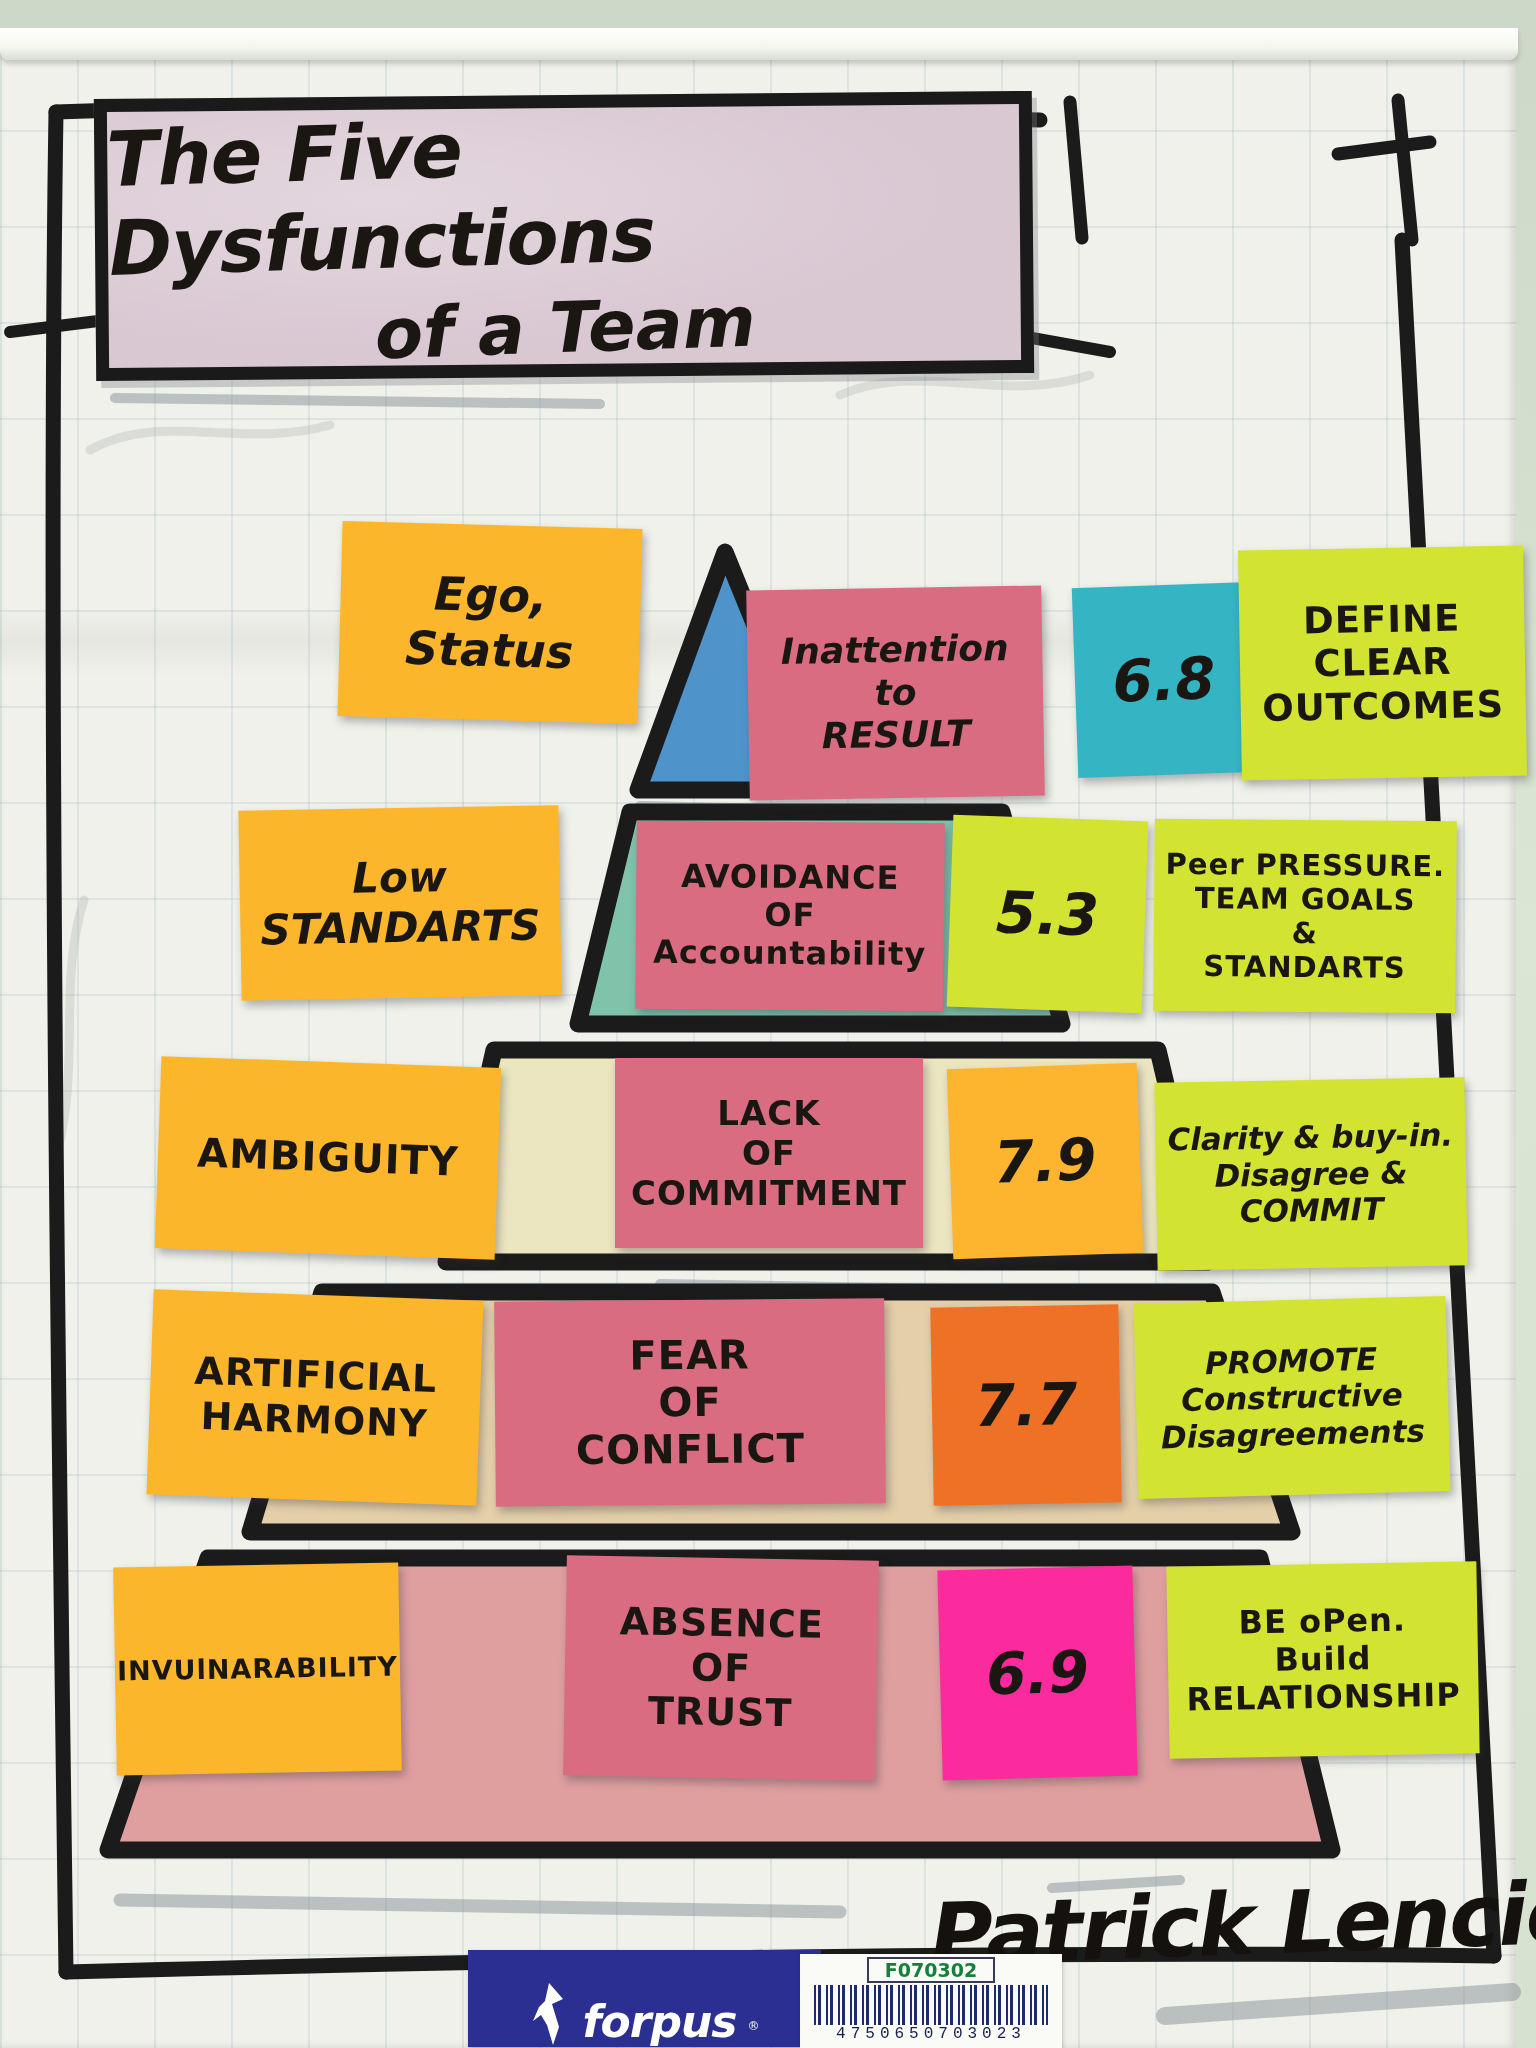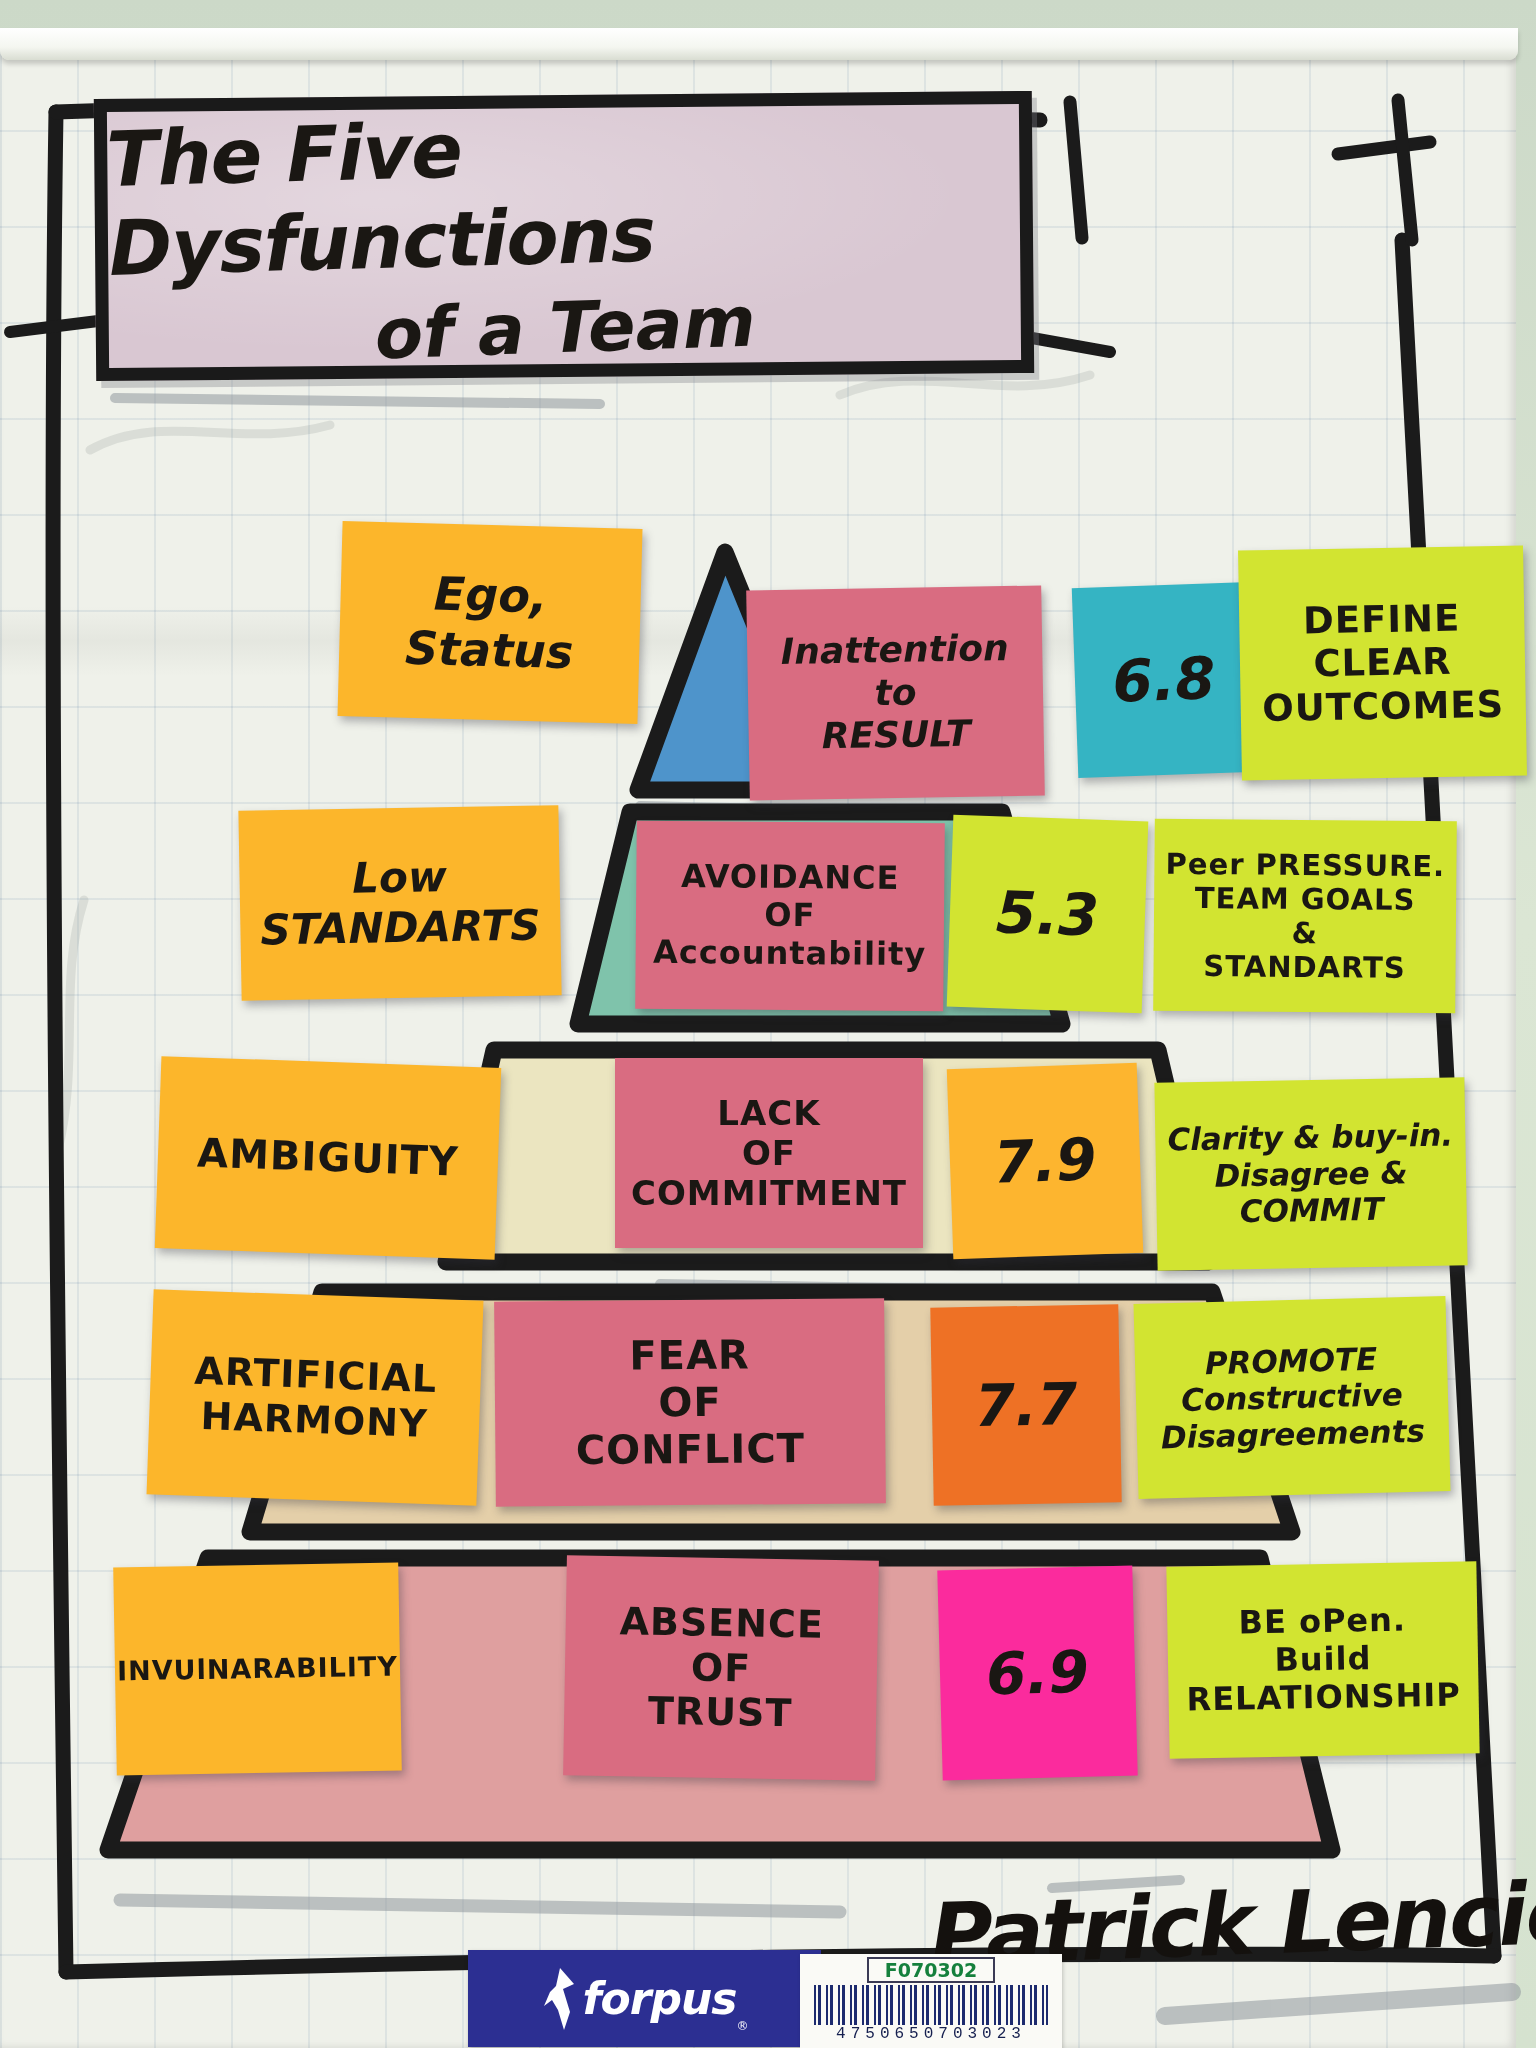--- a/index.html
+++ b/index.html
@@ -26,21 +26,21 @@
   .note{position:absolute;z-index:3;display:flex;align-items:center;justify-content:center;
         text-align:center;box-shadow:3px 5px 9px rgba(50,50,60,.35);
         transform:rotate(var(--rot,0deg));padding:6px;box-sizing:border-box;}
   .note .t{white-space:pre-line;line-height:1.18;}
   .print .t{font-weight:700;letter-spacing:1px;}
   .script .t{font-style:italic;font-weight:700;}
   .score .t{font-style:italic;font-weight:800;font-size:58px;}
   .sig{position:absolute;left:930px;top:1872px;z-index:3;font-size:86px;font-style:italic;
         font-weight:800;letter-spacing:-2px;white-space:nowrap;transform:rotate(-2deg);color:#14110e;}
   .forpus{position:absolute;left:468px;top:1950px;width:353px;height:97px;z-index:3;
-        background:#2c2f92;display:flex;align-items:center;justify-content:center;gap:0;
+        background:#2c2f92;display:flex;align-items:flex-end;justify-content:center;gap:11px;
         box-shadow:1px 2px 4px rgba(0,0,0,.25);}
   .forpus .brand{color:#ffffff;font-style:italic;font-weight:700;font-size:44px;letter-spacing:-1px;}
   .forpus .reg{color:#ffffff;font-size:12px;align-self:flex-end;margin-bottom:14px;}
   .barcode{position:absolute;left:800px;top:1954px;width:262px;height:95px;z-index:3;
         background:#fafaf6;display:flex;flex-direction:column;align-items:center;
         padding:3px 4px;box-sizing:border-box;box-shadow:1px 2px 4px rgba(0,0,0,.2);}
   .code-box{border:2px solid #3a3a55;color:#15803d;font-weight:700;font-size:19px;
         padding:0 16px;margin-bottom:2px;}
   .bars{width:234px;height:40px;
         background:repeating-linear-gradient(90deg,#1c2a6e 0 2px,transparent 2px 4px,

